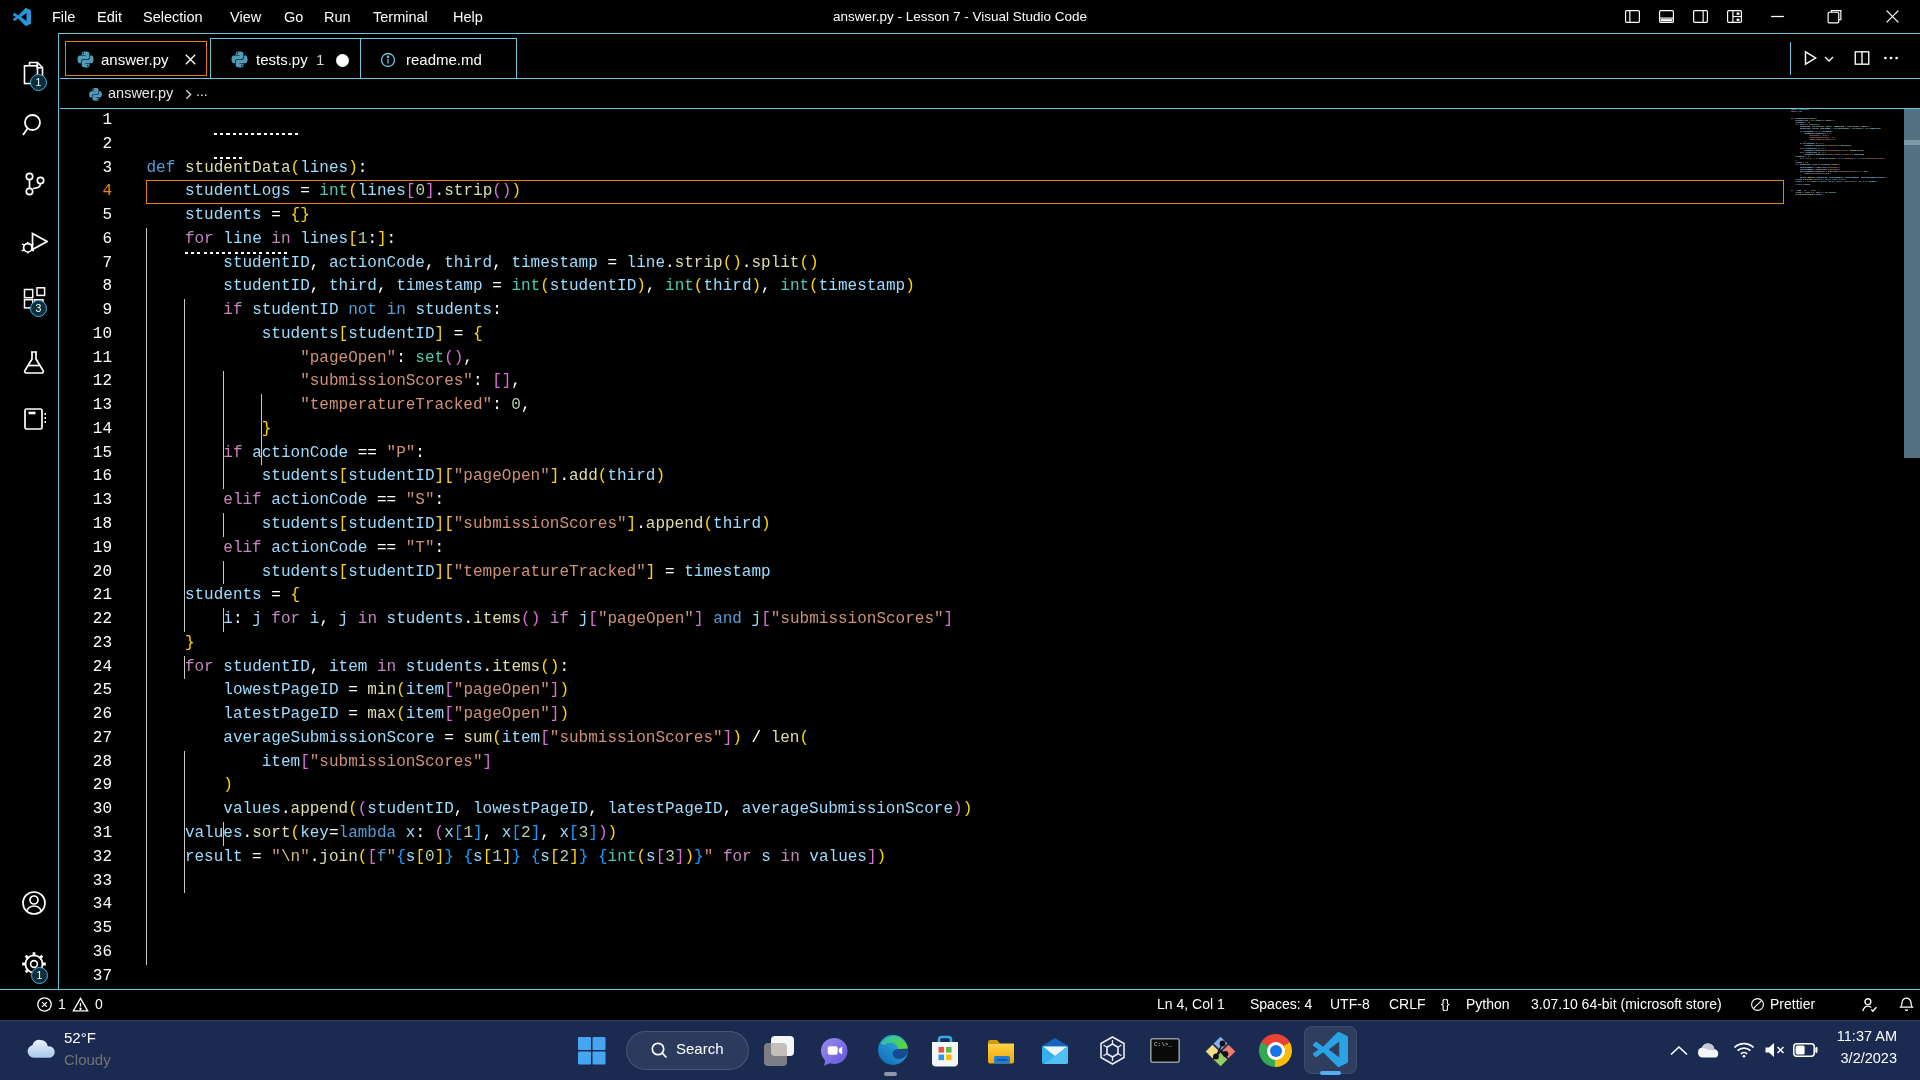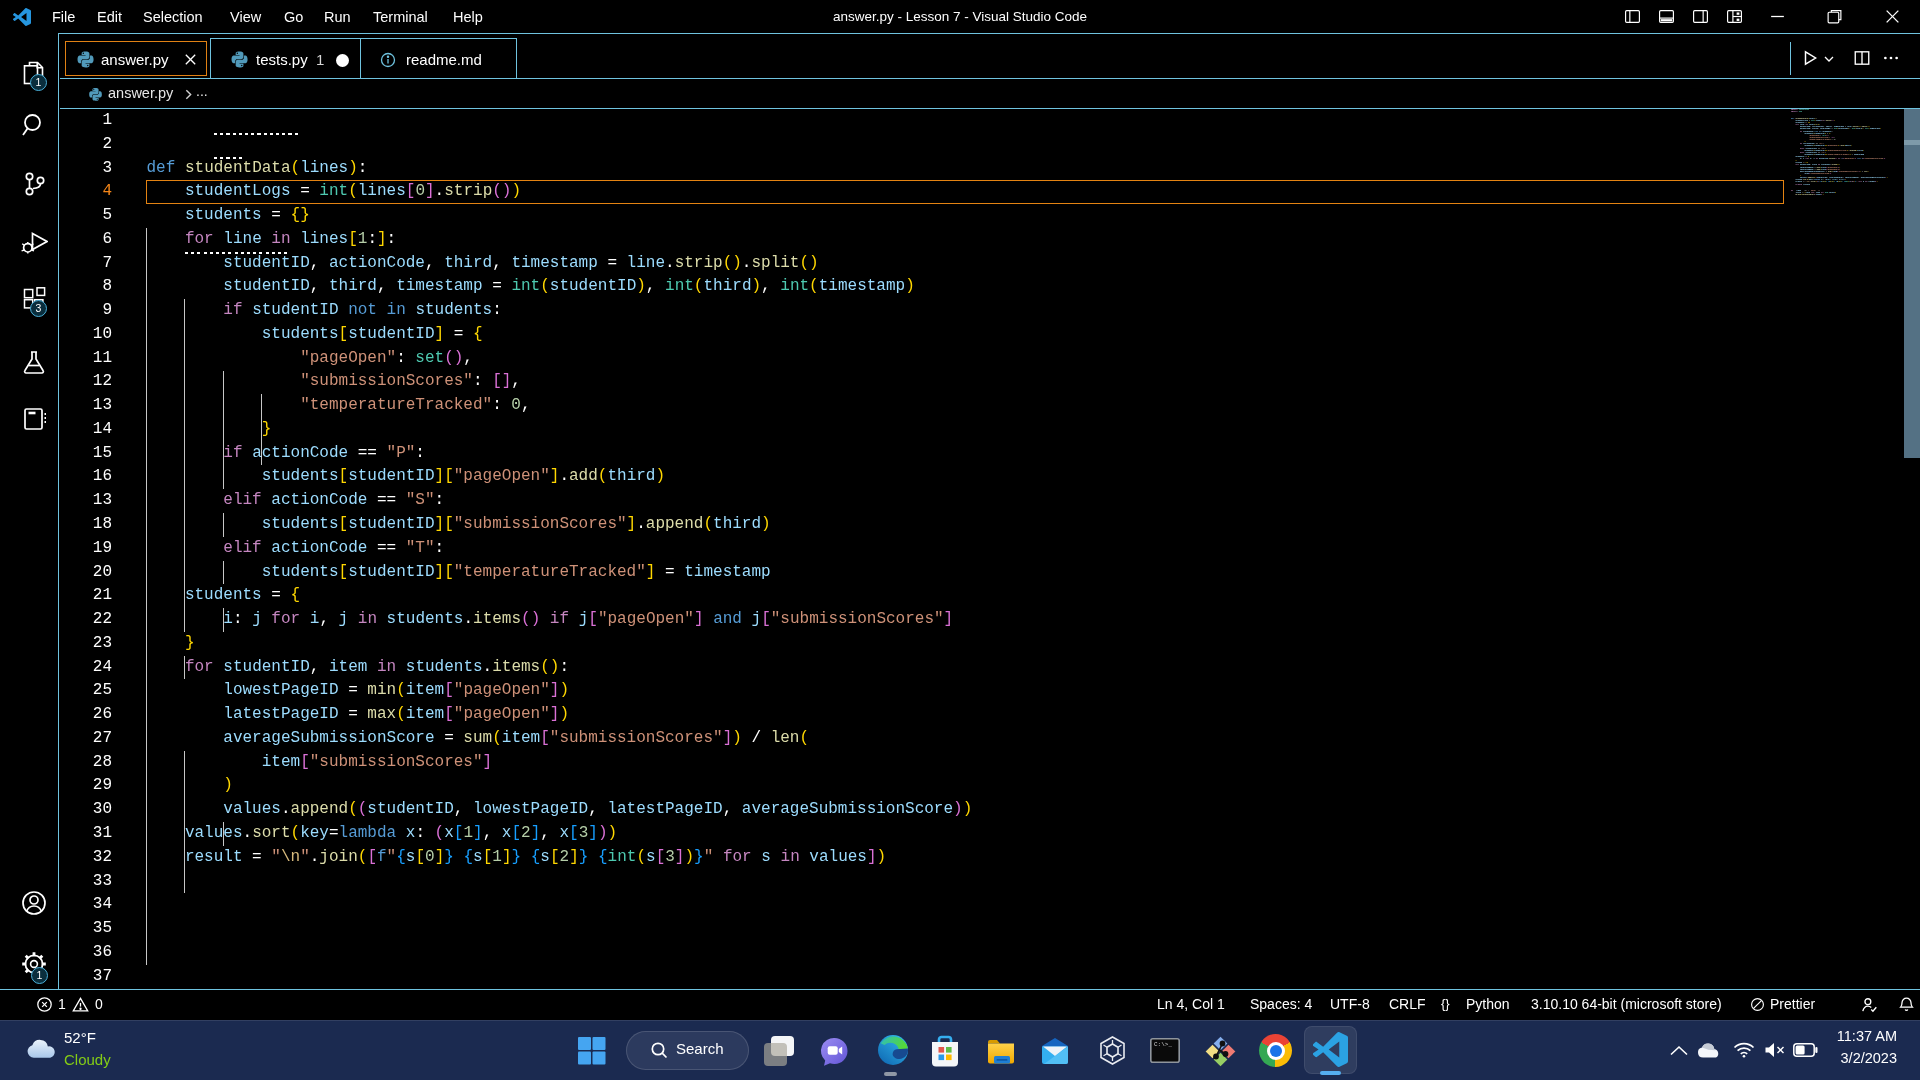--- a/index.html
+++ b/index.html
@@ -377,21 +377,21 @@
         <line x1="8" y1="6.5" x2="8" y2="10"></line>
         <circle cx="8" cy="12" r="0.5" fill="#fff"></circle>
       </svg>
   <div class="it" style="left:95px">0</div>
   <div class="it" style="left:1157px">Ln 4, Col 1</div>
   <div class="it" style="left:1250px">Spaces: 4</div>
   <div class="it" style="left:1330px">UTF-8</div>
   <div class="it" style="left:1389px">CRLF</div>
   <div class="it" style="left:1441px;font-size:13px">{}</div>
   <div class="it" style="left:1466px">Python</div>
-  <div class="it" style="left:1531px">3.10.10 64-bit (microsoft store)</div>
+  <div class="it" style="left:1531px">3.07.10 64-bit (microsoft store)</div>
   <svg class="abs" style="left:1750px;top:7px" width="15" height="15" viewBox="0 0 16 16" fill="none" stroke="#fff" stroke-width="1.2">
         <circle cx="8" cy="8" r="6.3"></circle>
         <line x1="3.8" y1="12.2" x2="12.2" y2="3.8"></line>
       </svg>
   <div class="it" style="left:1770px">Prettier</div>
   <svg class="abs" style="left:1860px;top:6px" width="18" height="18" viewBox="0 0 16 16" fill="none" stroke="#fff" stroke-width="1.2">
         <circle cx="7" cy="5" r="2.6"></circle>
         <path d="M2.5 13.5c.7-3 2.3-4.5 4.5-4.5 1.2 0 2.2.4 3 1.2"></path>
         <path d="M10 12l1.5 1.5L14.5 10"></path>
       </svg>
@@ -406,21 +406,21 @@
 <svg class="abs" style="left:25px;top:1037px" width="31" height="22" viewBox="0 0 32 22">
  <defs>
         <linearGradient id="wcl" x1="0" y1="0" x2="0" y2="1">
           <stop offset="0" stop-color="#eaf3fc"></stop>
           <stop offset="1" stop-color="#a9c7ea"></stop>
         </linearGradient>
       </defs>
  <path fill="url(#wcl)" d="M9 21a6.5 6.5 0 0 1-1.4-12.8A8.3 8.3 0 0 1 23.6 9.4 5.9 5.9 0 0 1 26 21z"></path>
 </svg>
 <div class="tbtxt" style="left:64px;top:1029px;font-size:15px">52°F</div>
-<div class="tbtxt" style="left:64px;top:1051px;font-size:15px;color:#84cc16">Cloudy</div>
+<div class="tbtxt" style="left:64px;top:1051px;font-size:15px;color:#737373">Cloudy</div>
 
 <svg class="abs" style="left:577px;top:1036px" width="29" height="29" viewBox="0 0 29 29">
  <g fill="#45a5f1">
         <rect x="1" y="1" width="13" height="13" rx="1"></rect>
         <rect x="15.5" y="1" width="13" height="13" rx="1"></rect>
         <rect x="1" y="15.5" width="13" height="13" rx="1"></rect>
         <rect x="15.5" y="15.5" width="13" height="13" rx="1"></rect>
       </g>
 </svg>
 

